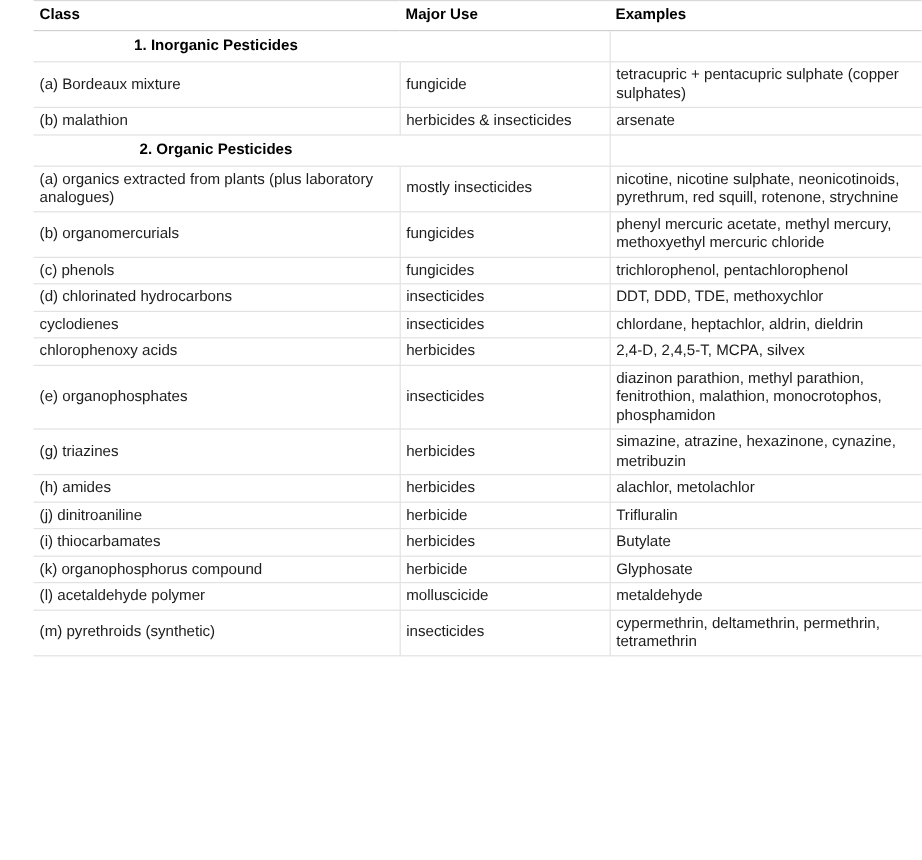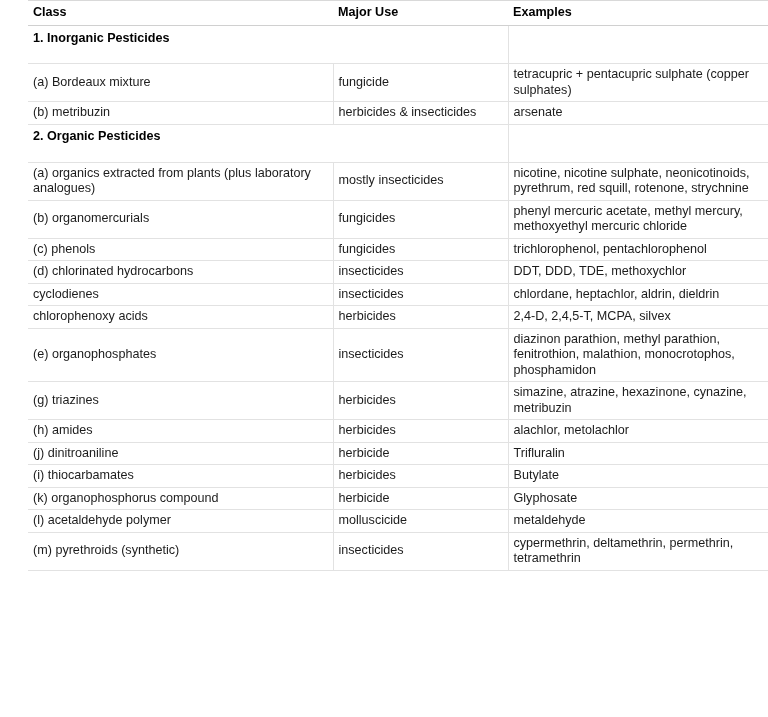--- a/index.html
+++ b/index.html
@@ -60,22 +60,23 @@
     height: 19px;
   }
   table.pest-table thead th.h-class { border-right: none; }
   table.pest-table thead th.h-use   { border-right: none; }
 
   tr.section-row td {
     font-weight: bold;
     color: #000000;
     border-right: none;
     padding-top: 4px;
-    padding-bottom: 16px;
+    padding-bottom: 4px;
     height: 17px;
+    text-align: center;
   }
   tr.section-row td.section-spacer {
     border-right: 1px solid #e2e2e2;
     border-left: none;
   }
   td.indent { padding-left: 14px; }
 </style>
 </head>
 <body>
 
@@ -98,21 +99,21 @@
           <td>1. Inorganic Pesticides</td>
           <td class="section-spacer"></td>
           <td class="section-spacer"></td>
         </tr>
         <tr>
           <td>(a) Bordeaux mixture</td>
           <td>fungicide</td>
           <td>tetracupric + pentacupric sulphate (copper sulphates)</td>
         </tr>
         <tr>
-          <td>(b) metribuzin</td>
+          <td>(b) malathion</td>
           <td>herbicides &amp; insecticides</td>
           <td>arsenate</td>
         </tr>
         <tr class="section-row">
           <td>2. Organic Pesticides</td>
           <td class="section-spacer"></td>
           <td class="section-spacer"></td>
         </tr>
         <tr>
           <td>(a) organics extracted from plants (plus laboratory analogues)</td>

